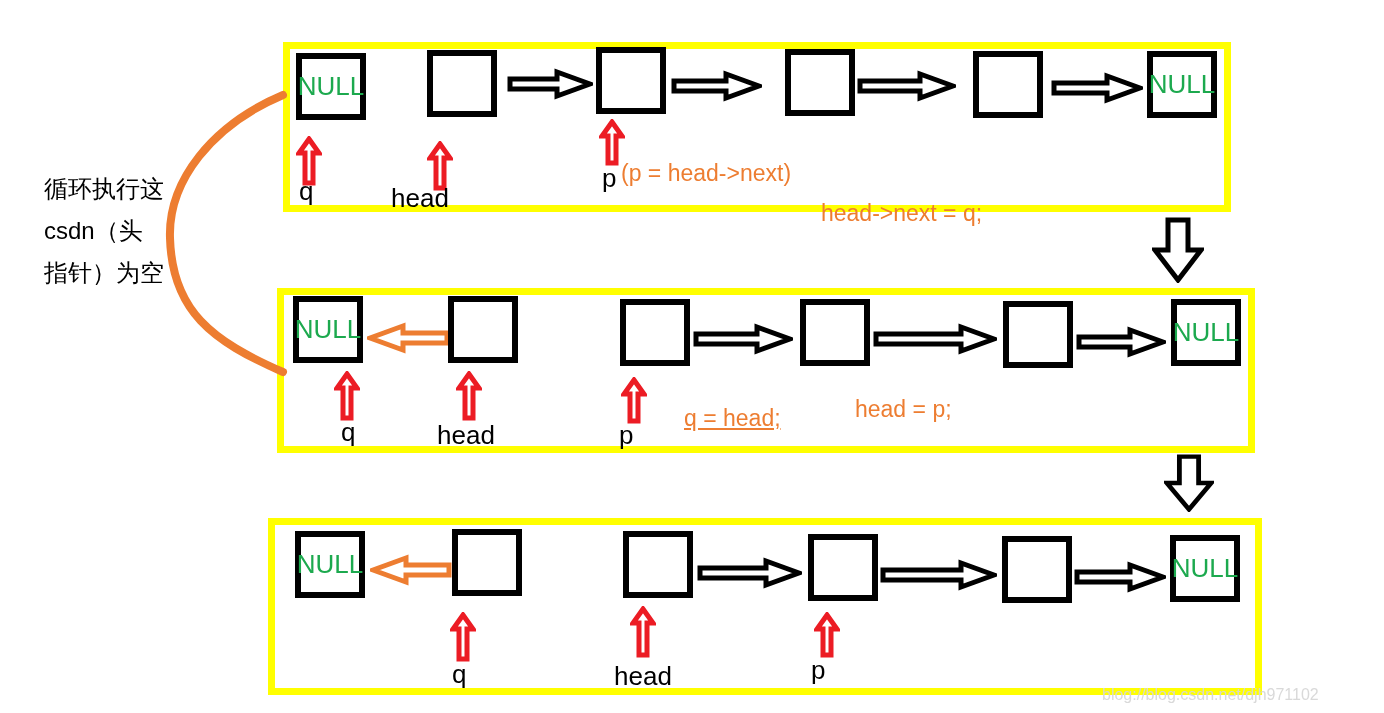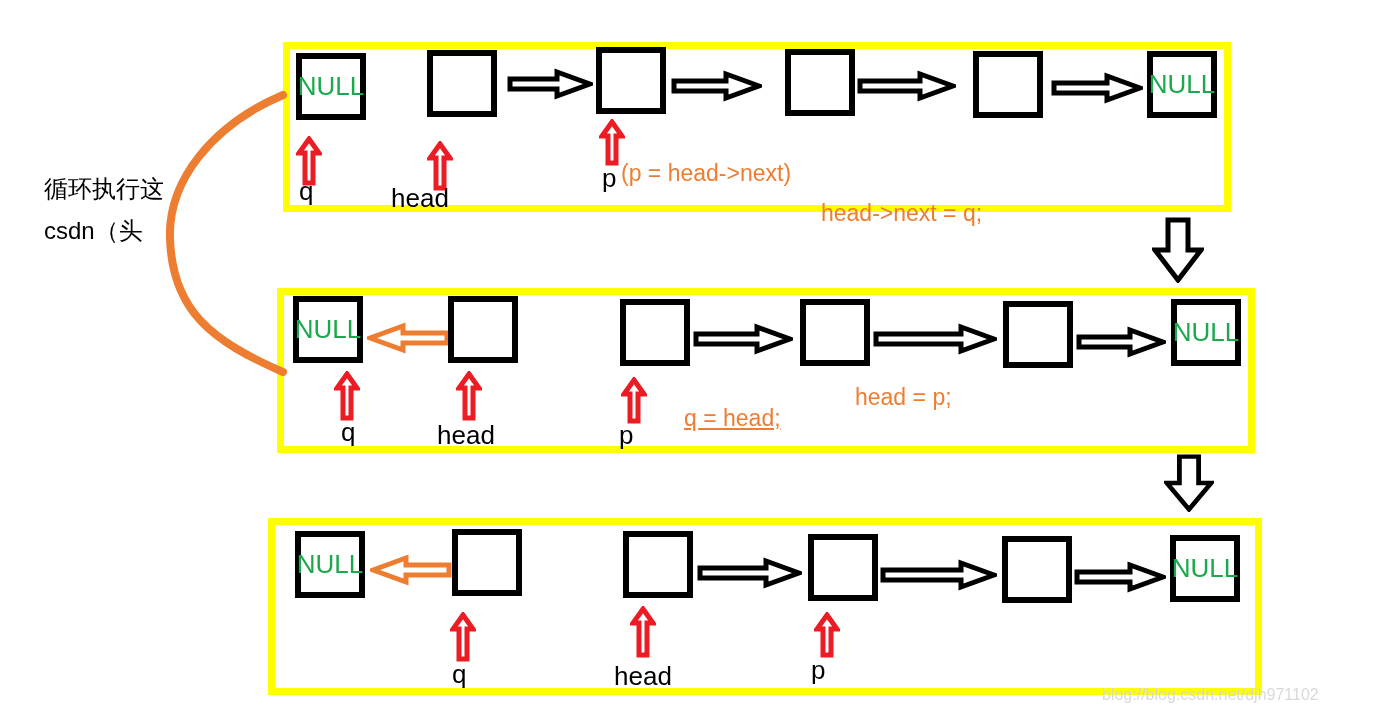--- a/index.html
+++ b/index.html
@@ -61,20 +61,21 @@
   svg { display: block; }
 </style>
 </head>
 <body>
 
 <div id="stage">
 
   <div class="note">
     <div>循环执行这</div>
     <div>csdn（头</div>
+    <div>指针）为空</div>
   </div>
 
   <svg class="abs" style="left:150px;top:83px;z-index:2" width="150" height="300" viewBox="0 0 150 300">
     <path d="M 133 12 C 62 42, 18 98, 20 155 C 22 228, 62 258, 133 289" fill="none" stroke="#ED7D31" stroke-width="8" stroke-linecap="round"></path>
   </svg>
 
   <div class="watermark">blog://blog.csdn.net/djh971102</div>
 
 <div class="panel" style="position: absolute; left: 283px; top: 42px; z-index: 1; width: 948px; height: 170px;"></div>
     <div class="nbox" style="position: absolute; left: 296px; top: 53px; z-index: 3;">
@@ -142,21 +143,21 @@
     <div class="ptr-label" style="position: absolute; left: 341px; top: 417px; z-index: 3;">q</div>
     <svg width="26" height="50" viewBox="0 0 26 50" style="position: absolute; left: 456px; top: 371px; z-index: 3;">
       <path d="M13 3 L23 17 L17 17 L17 47 L9 47 L9 17 L3 17 Z" fill="#ffffff" stroke="#EC1C24" stroke-width="5" stroke-linejoin="miter"></path>
     </svg>
     <div class="ptr-label" style="position: absolute; left: 437px; top: 420px; z-index: 3;">head</div>
     <svg width="26" height="47" viewBox="0 0 26 47" style="position: absolute; left: 621px; top: 377px; z-index: 3;">
       <path d="M13 3 L23 17 L17 17 L17 44 L9 44 L9 17 L3 17 Z" fill="#ffffff" stroke="#EC1C24" stroke-width="5" stroke-linejoin="miter"></path>
     </svg>
     <div class="ptr-label" style="position: absolute; left: 619px; top: 420px; z-index: 3;">p</div>
     <div class="code" style="position: absolute; left: 684px; top: 405px; z-index: 3; text-decoration: underline;">q = head;</div>
-    <div class="code" style="position: absolute; left: 855px; top: 384px; z-index: 3; text-align: right;">head = p;</div>
+    <div class="code" style="position: absolute; left: 855px; top: 396px; z-index: 3; text-align: right;">head = p;</div>
     <div class="panel" style="position: absolute; left: 268px; top: 518px; z-index: 1; width: 994px; height: 177px;"></div>
     <div class="nbox" style="position: absolute; left: 295px; top: 531px; z-index: 3;">
       <span class="null-text">NULL</span>
     </div>
     <div class="nbox" style="position: absolute; left: 452px; top: 529px; z-index: 3;"></div>
     <div class="nbox" style="position: absolute; left: 623px; top: 531px; z-index: 3;"></div>
     <div class="nbox" style="position: absolute; left: 808px; top: 534px; z-index: 3;"></div>
     <div class="nbox" style="position: absolute; left: 1002px; top: 536px; z-index: 3;"></div>
     <div class="nbox" style="position: absolute; left: 1170px; top: 535px; z-index: 3;">
       <span class="null-text">NULL</span>

